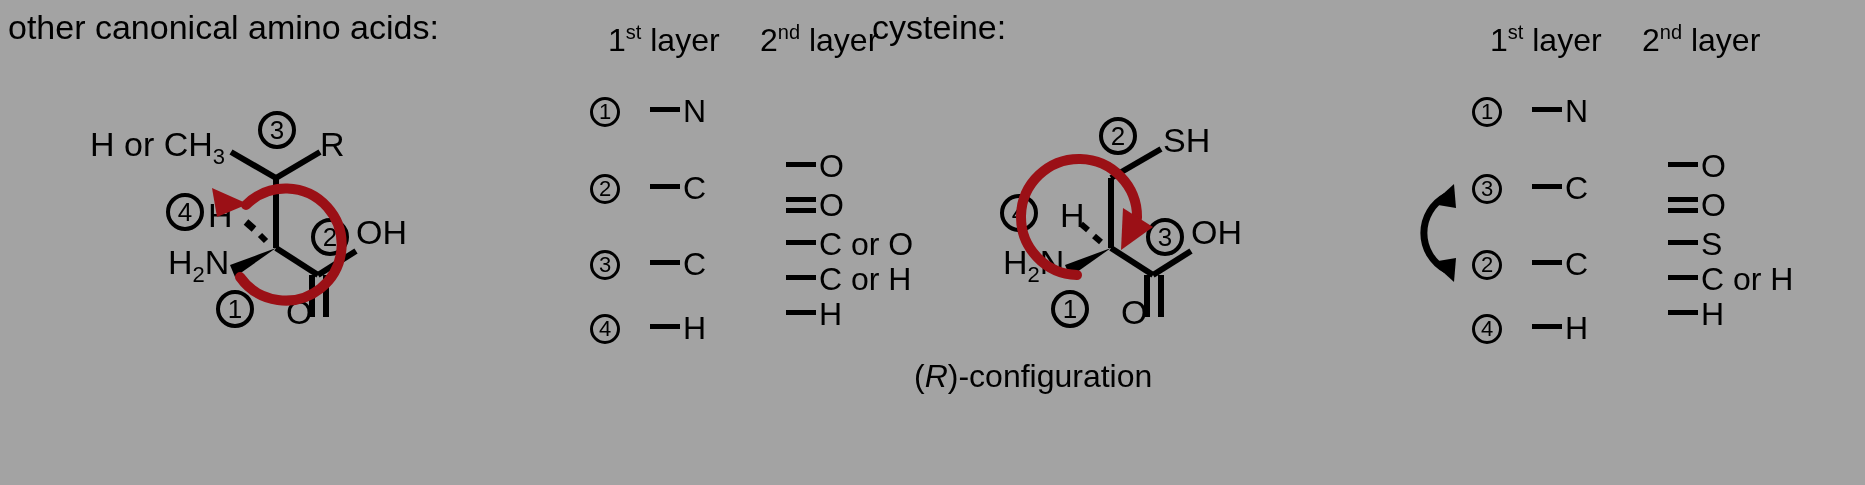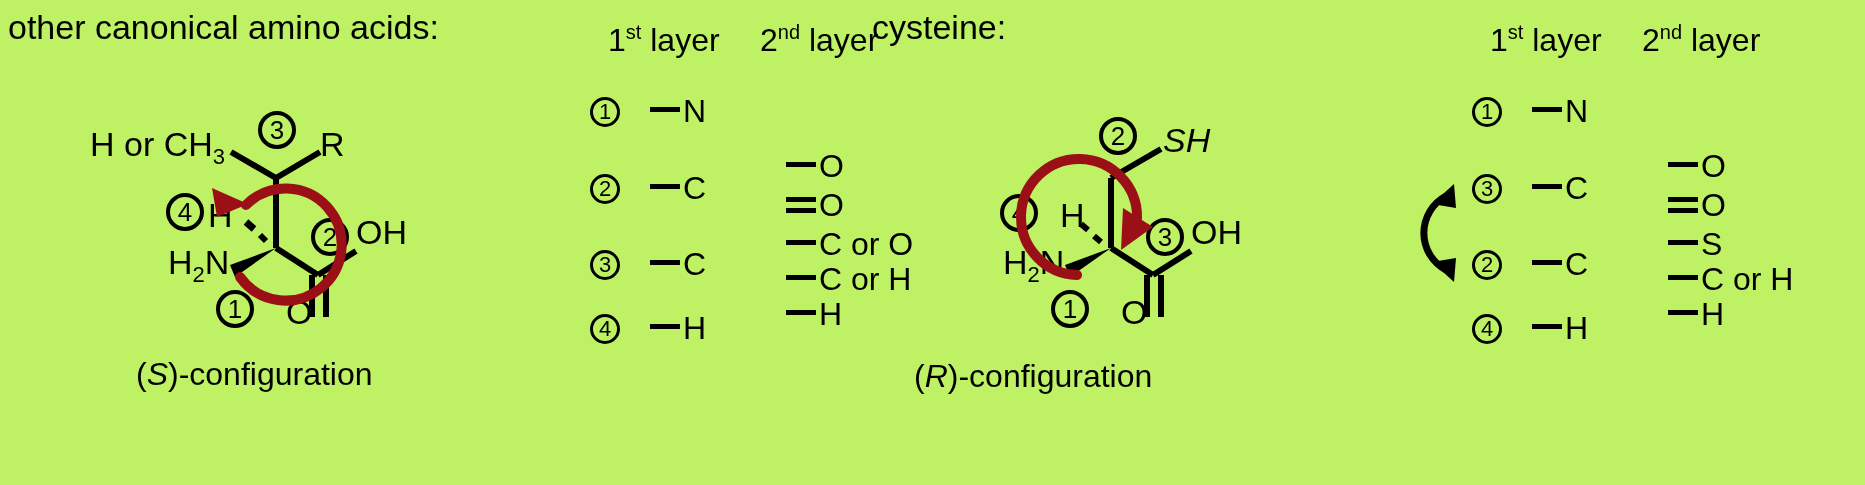--- a/index.html
+++ b/index.html
@@ -8,21 +8,21 @@
     background: #ffffff;
   }
   body {
     font-family: "Liberation Sans", sans-serif;
     color: #000000;
   }
   #canvas {
     position: relative;
     width: 1865px;
     height: 485px;
-    background: #bef264;
+    background: #a3a3a3;
     overflow: hidden;
   }
   .abs { position: absolute; }
 
   .heading {
     font-size: 34px;
     line-height: 1;
     white-space: nowrap;
     color: #000;
   }
@@ -173,27 +173,26 @@
     <div class="abs row-label" style="left:196px; top:-20px;"><span class="dash"></span><span>C or O</span></div>
     <div class="abs row-label" style="left:196px; top:15px;"><span class="dash"></span><span>C or H</span></div>
     <div class="abs row-label" style="left:196px; top:50px;"><span class="dash"></span><span>H</span></div>
   </div>
 
   <div class="abs" style="left:590px; top:312px;">
     <div class="abs circ" style="left:0; top:2px;">4</div>
     <div class="abs row-label" style="left:60px; top:0;"><span class="dash"></span><span>H</span></div>
   </div>
 
-  <div class="abs caption" style="left:136px; top:358px;"><span>(</span><i>S</i><span>)-configuration</span></div>
 
   <div class="abs heading" style="left:872px; top:10px;">cysteine:</div>
 
   <div class="abs" style="left:915px; top:105px; width:320px; height:230px;">
 
-    <div class="abs atom" style="left:248px; top:18px;font-style:italic;">SH</div>
+    <div class="abs atom" style="left:248px; top:18px;">SH</div>
 
     <div class="abs circ big" style="left:184px; top:12px;">2</div>
 
     <div class="abs atom" style="left:145px; top:93px;">H</div>
 
     <div class="abs circ big" style="left:85px; top:89px;">4</div>
 
     <div class="abs atom small-sub" style="left:88px; top:140px;">H<sub style="font-size:22px;">2</sub>N</div>
 
     <div class="abs circ big" style="left:136px; top:185px;">1</div>

